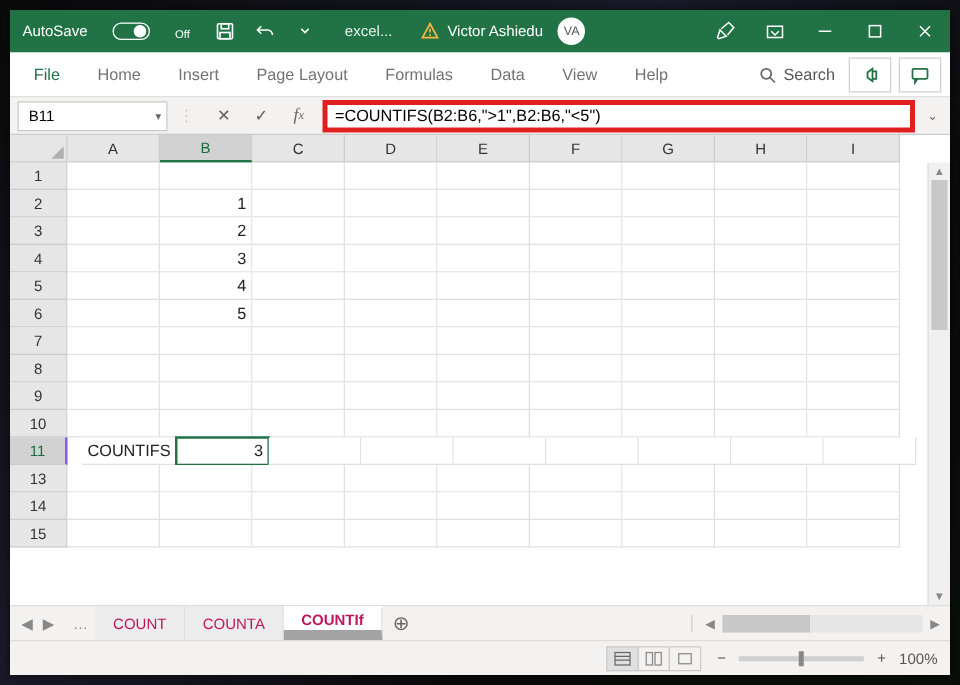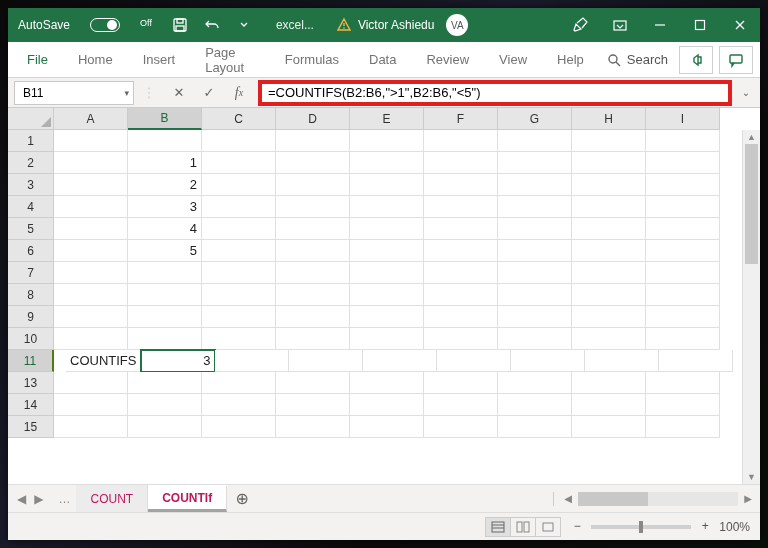--- a/index.html
+++ b/index.html
@@ -16,21 +16,21 @@
     display: flex; flex-direction: column;
   }
   
   .titlebar {
     height: 34px;
     background: #217346;
     color: #fff;
     display: flex; align-items: center;
     font-size: 12px;
   }
-  .autosave { display: flex; align-items: flex-start; gap: 20px; padding: 0 10px; }
+  .autosave { display: flex; align-items: flex-end; gap: 20px; padding: 0 10px; }
   .toggle {
     width: 30px; height: 14px; border: 1px solid #fff; border-radius: 7px;
     display: inline-flex; align-items: center; padding: 0 2px; justify-content: flex-end;
   }
   .toggle::after { content:""; width:10px; height:10px; border-radius:50%; background:#fff; }
   .qat { display:flex; gap:4px; align-items:center; padding:0 4px; }
   .qat-btn {
     width: 28px; height: 26px; display:flex; align-items:center; justify-content:center;
     cursor:pointer;
   }
@@ -99,21 +99,21 @@
   .ch {
     flex:0 0 74px; background:#e6e6e6; border-right:1px solid #ccc; border-bottom:1px solid #ccc;
     display:flex; align-items:center; justify-content:center; font-size:12px; color:#333;
   }
   .rows { flex:1; overflow:hidden; display:flex; flex-direction:column; }
   .row { display:flex; height:22px; }
   .rh {
     width:46px; background:#e6e6e6; border-right:1px solid #ccc; border-bottom:1px solid #ccc;
     display:flex; align-items:center; justify-content:center; font-size:12px; color:#333;
   }
-  .rh.sel { background:#d2d2d2; border-right:2px solid #4d7c0f; color:#1a6a3f; font-weight:400;}
+  .rh.sel { background:#d2d2d2; border-right:2px solid #8b5cf6; color:#1a6a3f; font-weight:400;}
   .ch.sel { background:#d2d2d2; border-bottom:2px solid #217346; color:#1a6a3f;}
   .cell {
     flex:0 0 74px; border-right:1px solid #e0e0e0; border-bottom:1px solid #e0e0e0;
     display:flex; align-items:center; padding:0 4px; font-size:13px; color:#222; background:#fff;
     justify-content:flex-end;
   }
   .cell.text-left { justify-content:flex-start;margin-left:12px; }
   .cell.sel {
     outline:2px solid #217346; outline-offset:-1px;
   }
@@ -128,21 +128,21 @@
   
   .sheet-bar {
     height:28px; background:#f3f2f1; border-top:1px solid #ddd; display:flex; align-items:stretch; font-size:12px;
   }
   .st-nav { display:flex; align-items:center; gap:2px; padding:0 6px; color:#888;}
   .st-nav span{ cursor:pointer; padding:0 3px;}
   .dots{ padding:0 6px; color:#888; display:flex; align-items:center;}
   .sheet-tab {
     padding:0 14px; display:flex; align-items:center; border-right:1px solid #ddd; background:#ececec; cursor:pointer; color:#be185d;
   }
-  .sheet-tab.active { background:#fff; border-top:2px solid #fff; border-bottom:3px solid #a3a3a3; font-weight:bold; }
+  .sheet-tab.active { background:#fff; border-top:2px solid #fff; border-bottom:8px solid #a3a3a3; font-weight:bold; }
   .new-sheet { width:30px; display:flex; align-items:center; justify-content:center; color:#666; font-size:16px; cursor:pointer;}
   .st-spacer{ flex:1;}
   .h-scroll { display:flex; align-items:center; padding:0 4px; gap:2px;}
   .hs-divider{ width:1px; height:14px; background:#ccc; margin:0 4px;}
   .hs-btn{ width:16px; text-align:center; color:#888; cursor:pointer; font-size:10px;}
   .hs-track{ width:160px; height:14px; background:#e6e6e6; position:relative; }
   .hs-thumb{ position:absolute; left:0; top:0; bottom:0; width:70px; background:#c8c8c8;}
   
   .status-bar {
     height:28px; background:#f3f2f1; border-top:1px solid #ddd;
@@ -227,21 +227,20 @@
     </div>
   </div>
 
   <div class="ribbon">
     <div class="tab file">File</div>
     <div class="tab">Home</div>
     <div class="tab">Insert</div>
     <div class="tab">Page Layout</div>
     <div class="tab">Formulas</div>
     <div class="tab">Data</div>
-    <div class="tab">Review</div>
     <div class="tab">View</div>
     <div class="tab">Help</div>
     <div class="rb-spacer"></div>
     <div class="rb-search">
       <svg width="14" height="14" viewBox="0 0 14 14" stroke="#666" fill="none" stroke-width="1.4">
           <circle cx="6" cy="6" r="4"></circle>
           <line x1="9" y1="9" x2="13" y2="13"></line>
         </svg>
       <span>Search</span>
     </div>
@@ -470,20 +469,21 @@
     </div>
   </div>
 
   <div class="sheet-bar">
     <div class="st-nav">
       <span>◀</span>
       <span>▶</span>
     </div>
     <div class="dots">…</div>
     <div class="sheet-tab">COUNT</div>
+    <div class="sheet-tab">COUNTA</div>
     <div class="sheet-tab active">COUNTIf</div>
     <div class="new-sheet">⊕</div>
     <div class="st-spacer"></div>
     <div class="h-scroll">
       <div class="hs-divider"></div>
       <div class="hs-btn">◀</div>
       <div class="hs-track">
           <div class="hs-thumb"></div>
         </div>
       <div class="hs-btn">▶</div>

